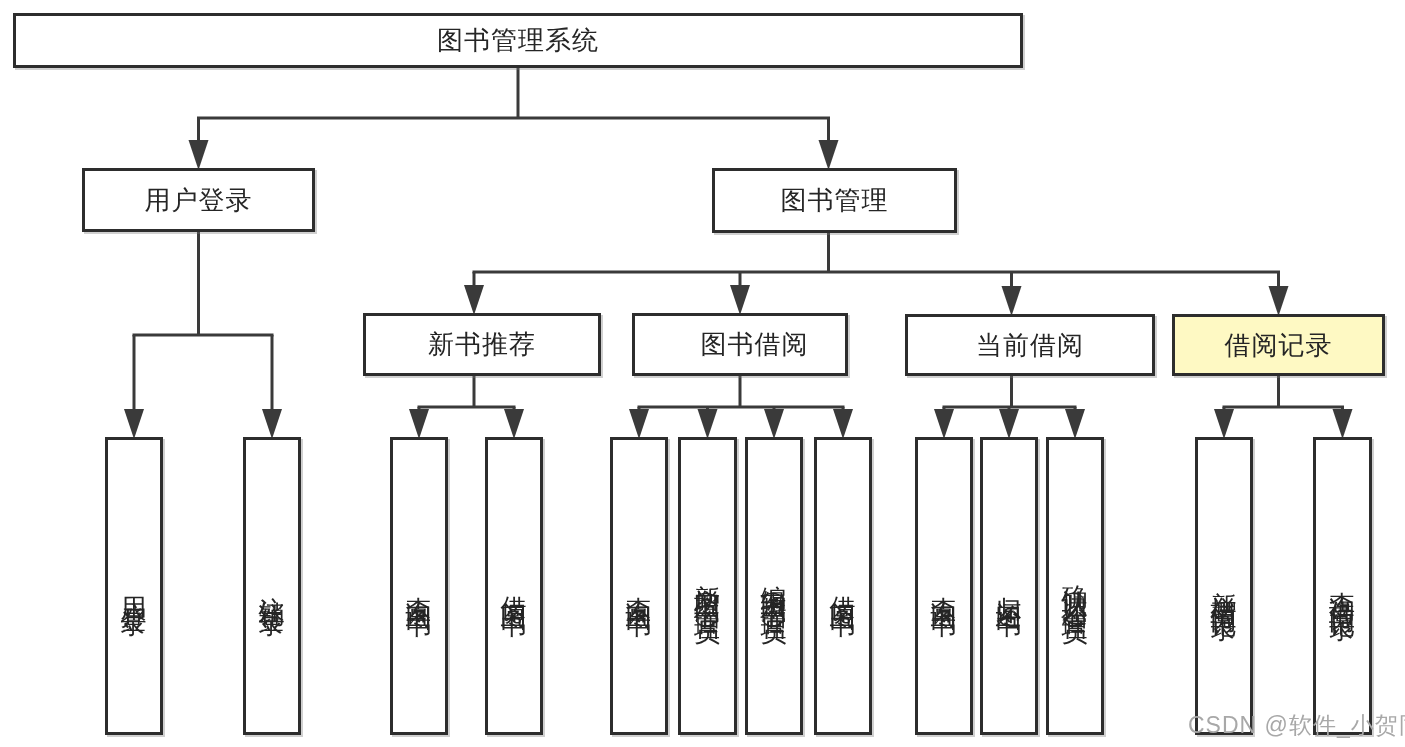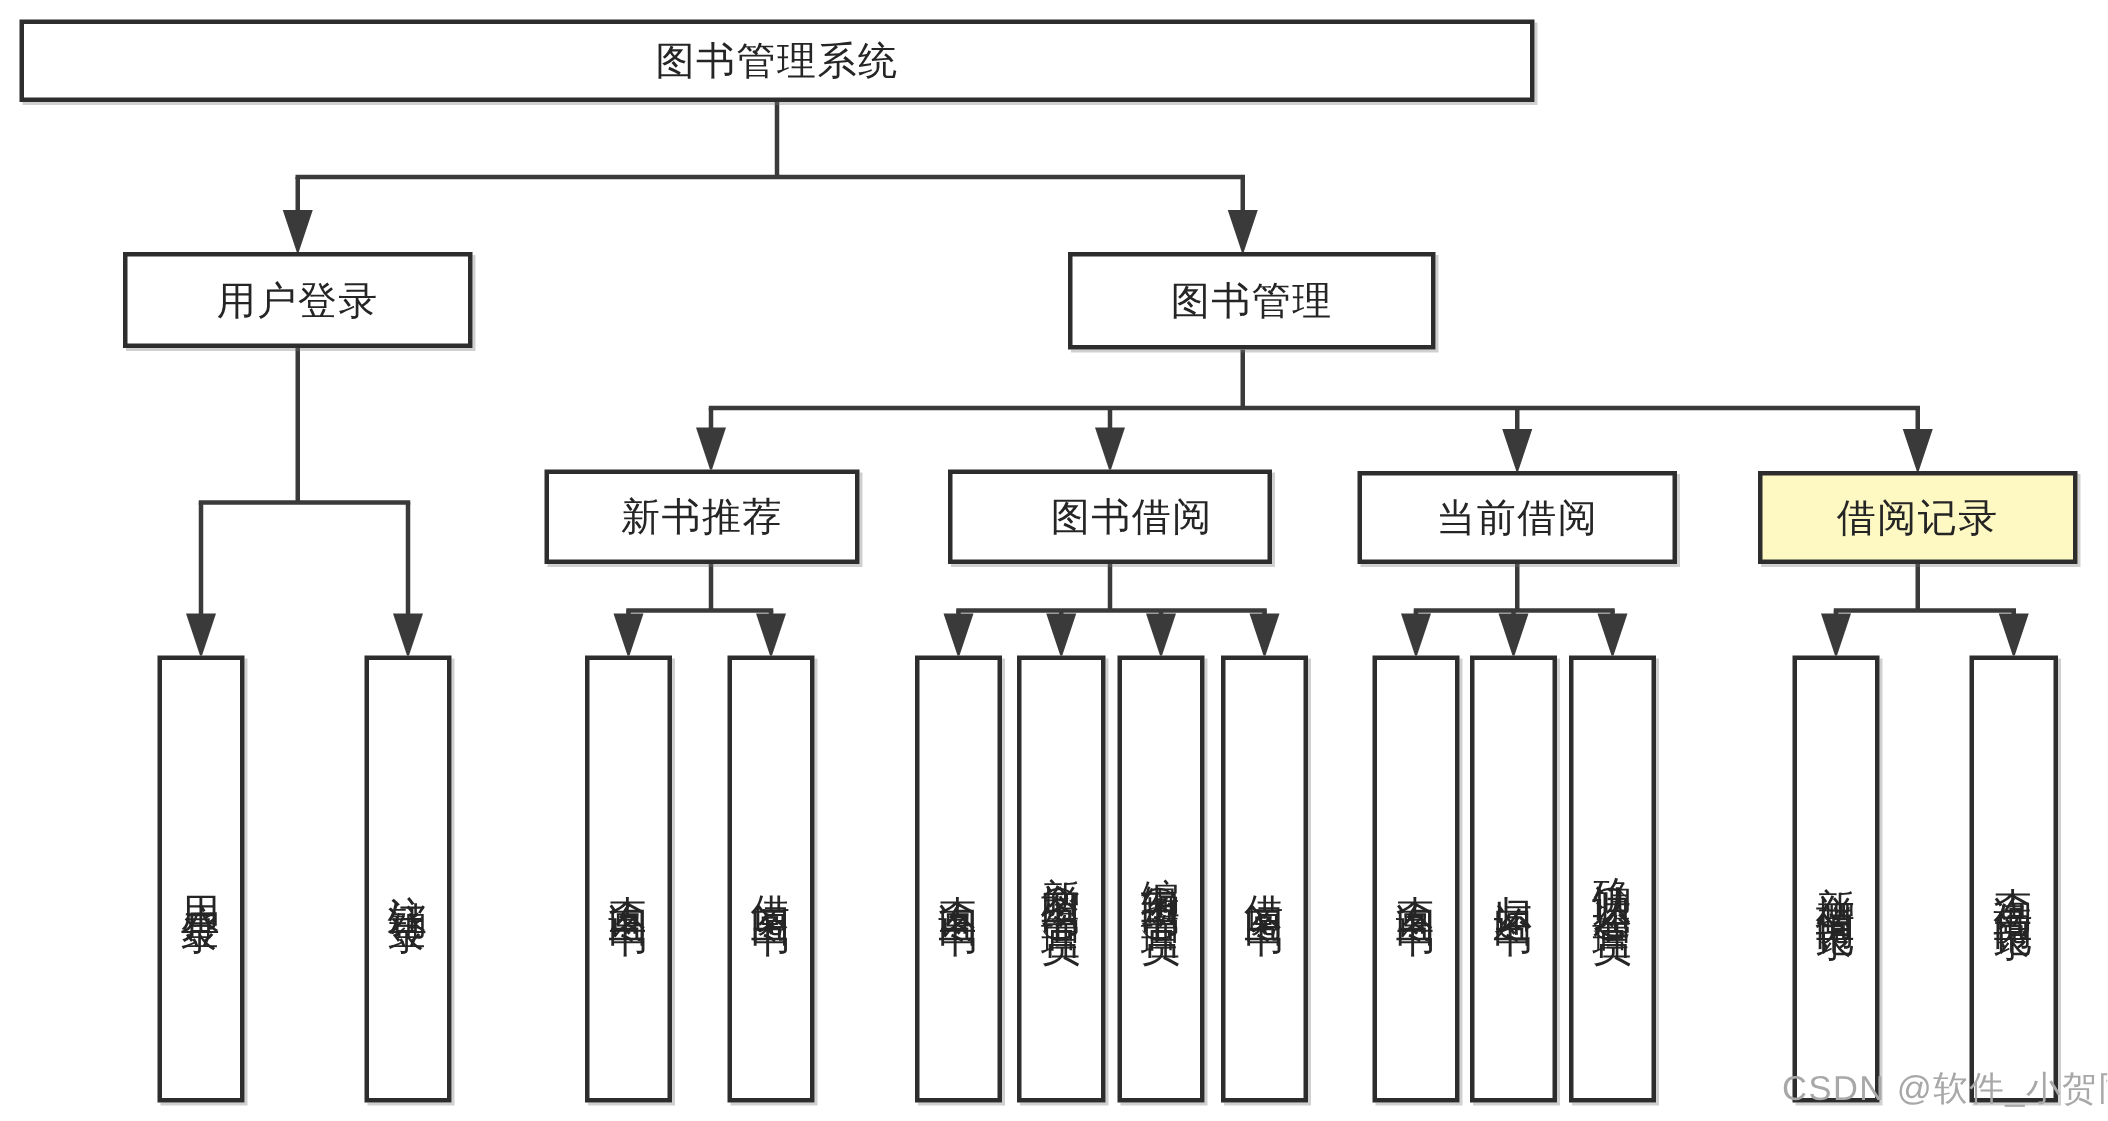--- a/index.html
+++ b/index.html
@@ -119,27 +119,27 @@
   <div id="nodes">
       <div class="box hbox" style="left: 13px; top: 13px; width: 1010px; height: 55px; border-color: rgb(45, 45, 45); background: rgb(255, 255, 255);">
         <span style="color: rgb(37, 37, 37);">图书管理系统</span>
       </div>
       <div class="box hbox" style="left: 82px; top: 168px; width: 233px; height: 64px; border-color: rgb(45, 45, 45); background: rgb(255, 255, 255);">
         <span style="color: rgb(37, 37, 37);">用户登录</span>
       </div>
       <div class="box hbox" style="left: 712px; top: 168px; width: 245px; height: 65px; border-color: rgb(45, 45, 45); background: rgb(255, 255, 255);">
         <span style="color: rgb(37, 37, 37);">图书管理</span>
       </div>
-      <div class="box hbox" style="left: 363px; top: 313px; width: 210px; height: 63px; border-color: rgb(45, 45, 45); background: rgb(255, 255, 255);">
+      <div class="box hbox" style="left: 363px; top: 313px; width: 238px; height: 63px; border-color: rgb(45, 45, 45); background: rgb(255, 255, 255);">
         <span style="color: rgb(37, 37, 37);">新书推荐</span>
       </div>
       <div class="box hbox" style="left: 632px; top: 313px; width: 216px; height: 63px; border-color: rgb(45, 45, 45); background: rgb(255, 255, 255); padding-left: 29px;">
         <span style="color: rgb(37, 37, 37);">图书借阅</span>
       </div>
-      <div class="box hbox" style="left: 905px; top: 314px; width: 213px; height: 62px; border-color: rgb(45, 45, 45); background: rgb(255, 255, 255);">
+      <div class="box hbox" style="left: 905px; top: 314px; width: 250px; height: 62px; border-color: rgb(45, 45, 45); background: rgb(255, 255, 255);">
         <span style="color: rgb(37, 37, 37);">当前借阅</span>
       </div>
       <div class="box hbox" style="left: 1172px; top: 314px; width: 213px; height: 62px; border-color: rgb(45, 45, 45); background: #fef9c3;">
         <span style="color: rgb(37, 37, 37);">借阅记录</span>
       </div>
       <div class="box vbox" style="left: 105px; top: 437px; width: 58px; height: 298px; border-color: rgb(45, 45, 45); background: rgb(255, 255, 255);">
         <span style="color: rgb(37, 37, 37);">用户登录</span>
       </div>
       <div class="box vbox" style="left: 243px; top: 437px; width: 58px; height: 298px; border-color: rgb(45, 45, 45); background: rgb(255, 255, 255);">
         <span style="color: rgb(37, 37, 37);">注销登录</span>

